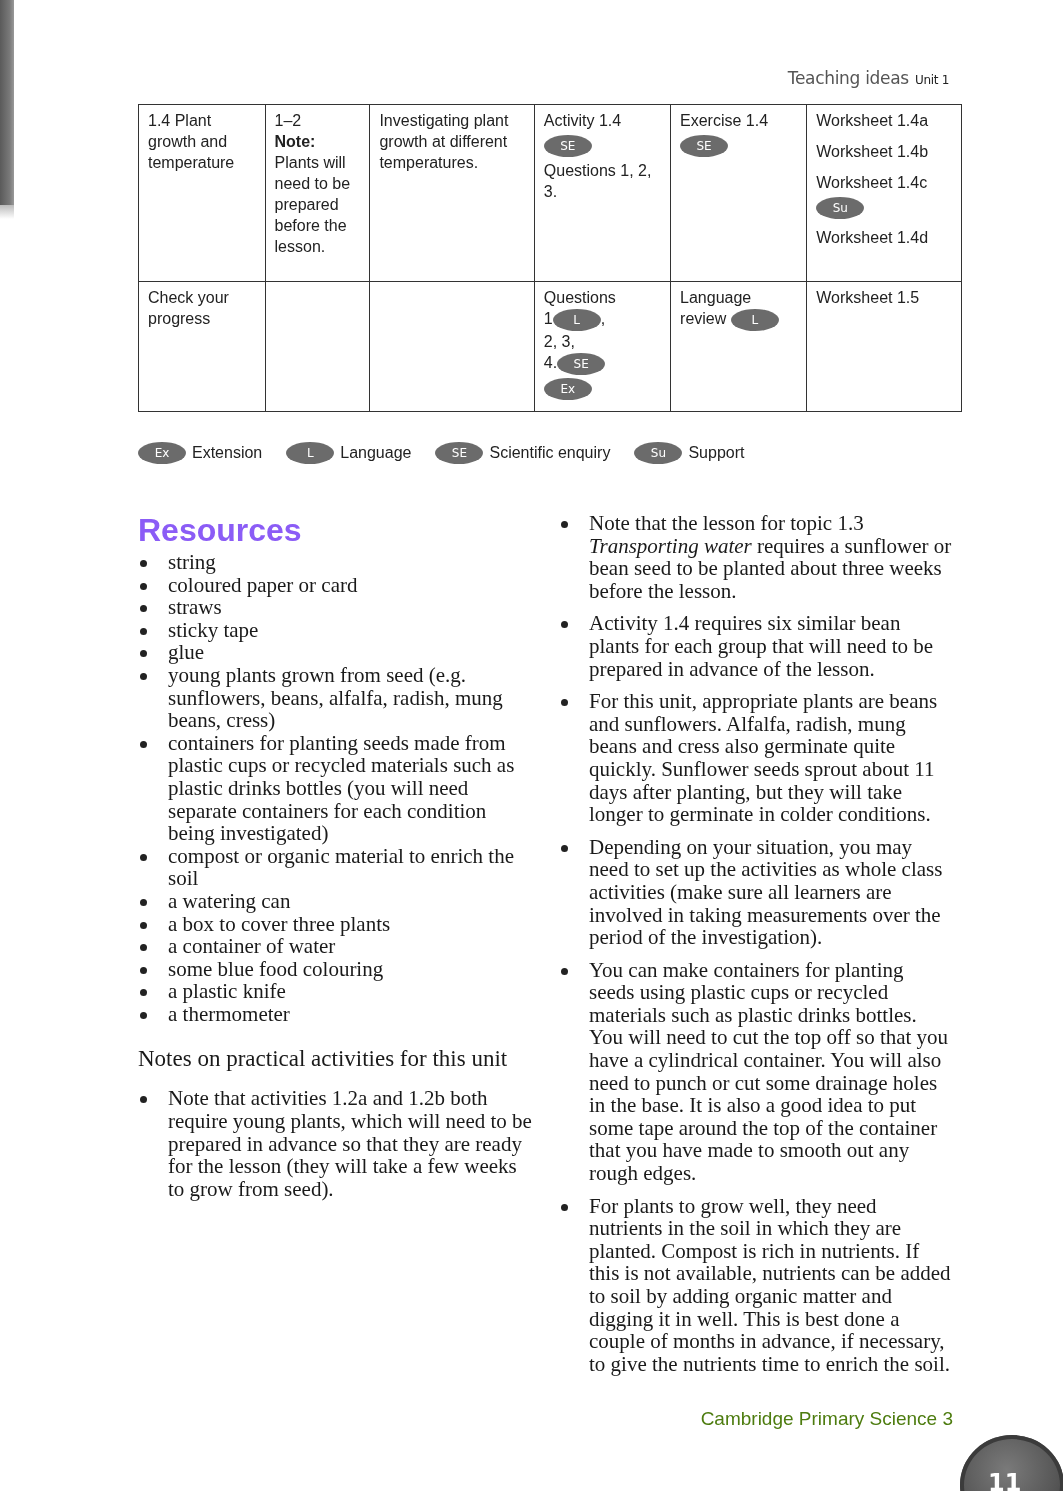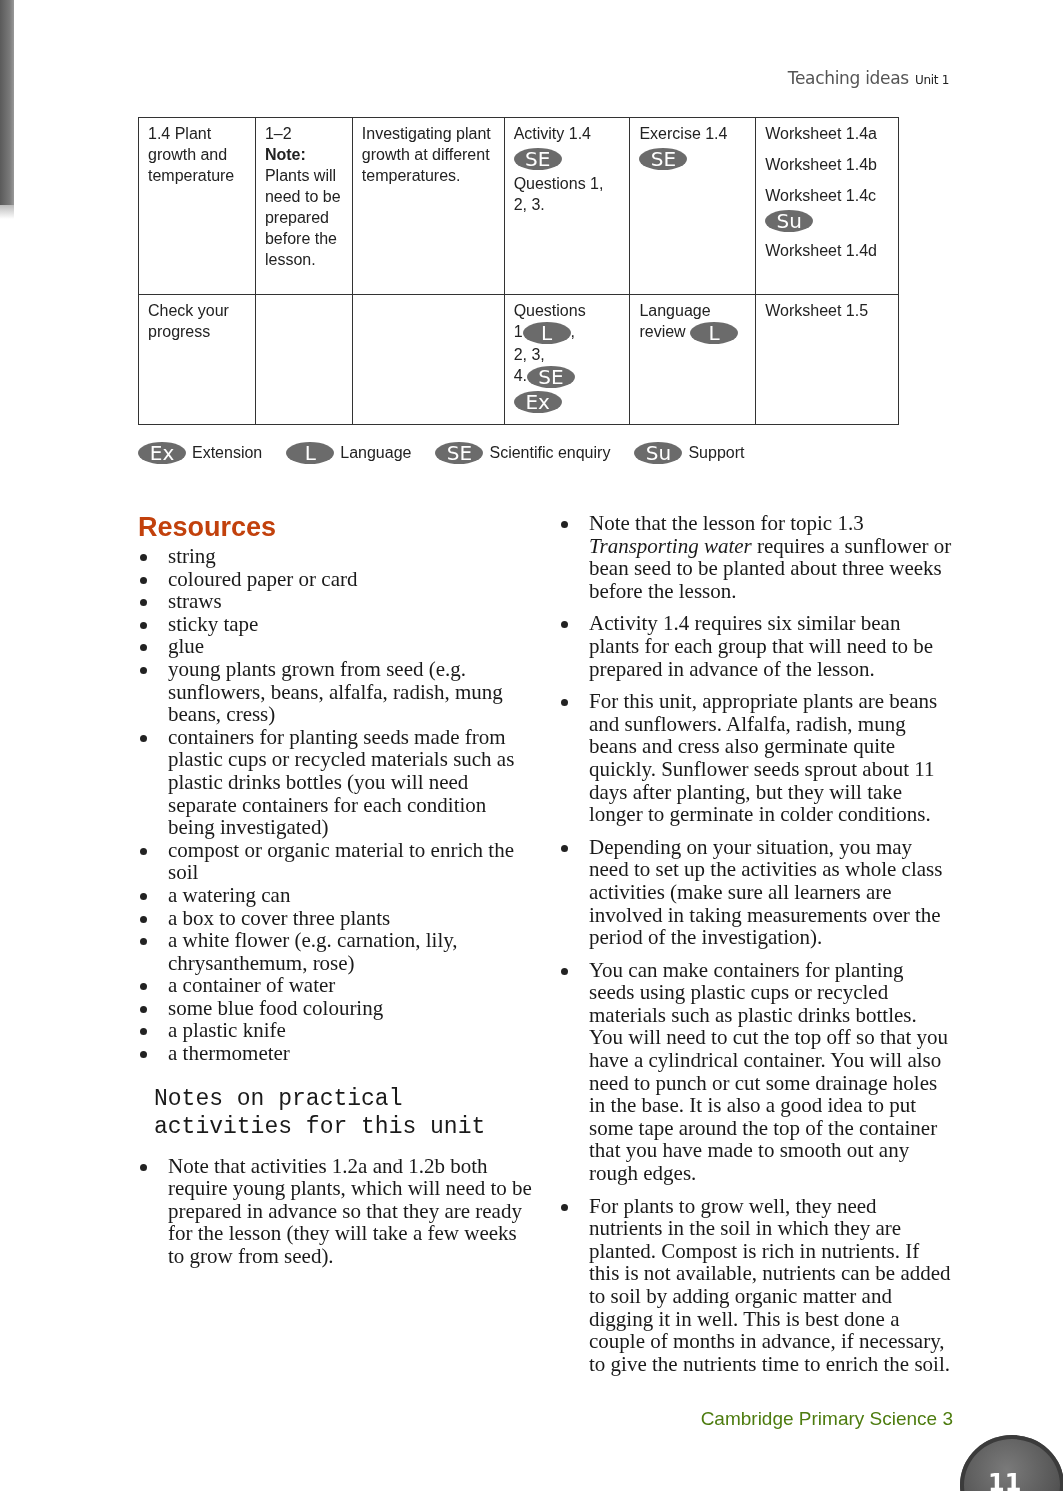--- a/index.html
+++ b/index.html
@@ -17,56 +17,56 @@
     background: linear-gradient(to bottom, #bbbbbb, #ffffff);
   }
   .running-head {
     position: absolute; right: 114px; top: 68px;
     font-family: "DejaVu Sans", sans-serif; font-size: 17px; color: #555;
     letter-spacing: -0.3px;
   }
   .running-head .unit { color: #222; font-size: 12px; margin-left: 6px; }
 
   table.plan {
-    position: absolute; left: 138px; top: 117px; width: 761px;
+    position: absolute; left: 138px; top: 104px; width: 824px;
     border-collapse: collapse;
     font-family: "Liberation Sans", sans-serif; font-size: 16px; line-height: 21px; color: #222;
   }
   table.plan td {
     border: 1.5px solid #333; vertical-align: top; padding: 5px 9px 8px 9px;
   }
   .c1 { width: 98px; } .c2 { width: 78px; } .c3 { width: 133px; }
   .c4 { width: 107px; } .c5 { width: 107px; } .c6 { width: 124px; }
   .row1 td { height: 163px; }
   .row2 td { height: 108px; }
   .ws { margin-bottom: 10px; }
   .badge {
     display: inline-block; background: #6b6b6b; color: #fff;
     border-radius: 50%; width: 48px; height: 22px; line-height: 22px;
-    text-align: center; font-family: "DejaVu Sans", sans-serif; font-size: 20px;
+    text-align: center; font-family: "DejaVu Sans", sans-serif; font-size: 12px;
     vertical-align: middle;
   }
   .badge-row { margin: 3px 0 3px 0; }
   .legend {
     position: absolute; left: 138px; top: 442px;
     font-family: "Liberation Sans", sans-serif; font-size: 16px; color: #222;
     display: flex; align-items: center;
   }
   .legend-item { display: flex; align-items: center; margin-right: 24px; }
   .legend-item .badge { margin-right: 6px; }
 
   .col-left { position: absolute; left: 138px; top: 512px; width: 395px; }
   .col-right { position: absolute; left: 559px; top: 512px; width: 395px; }
   h2.res {
     font-family: "Liberation Sans", sans-serif; font-weight: bold;
-    font-size: 27px; margin: 0 0 2px 0; color: #c2410c;
+    font-size: 32px; margin: 0 0 2px 0; color: #8b5cf6;
   }
   h3.notes {
-    font-family: Liberation Mono, monospace; font-weight: normal;
-    font-size: 23px; line-height: 28px; margin: 20px 0 14px 16px; color: #1a1a1a;
+    font-family: Liberation Serif, serif; font-weight: normal;
+    font-size: 23px; line-height: 28px; margin: 20px 0 14px 0; color: #1a1a1a;
   }
   ul.bul { list-style: none; margin: 0; padding: 0; font-size: 21px; line-height: 22.6px; }
   ul.bul li { position: relative; padding-left: 30px; }
   ul.bul li::before {
     content: ""; position: absolute; left: 2px; top: 9px;
     width: 7px; height: 7px; border-radius: 50%; background: #222;
   }
   ul.spaced li { margin-bottom: 10px; }
   .footer-title {
     position: absolute; right: 110px; top: 1408px;
@@ -162,21 +162,20 @@
     <li>string</li>
     <li>coloured paper or card</li>
     <li>straws</li>
     <li>sticky tape</li>
     <li>glue</li>
     <li>young plants grown from seed (e.g. sunflowers, beans, alfalfa, radish, mung beans, cress)</li>
     <li>containers for planting seeds made from plastic cups or recycled materials such as plastic drinks bottles (you will need separate containers for each condition being investigated)</li>
     <li>compost or organic material to enrich the soil</li>
     <li>a watering can</li>
     <li>a box to cover three plants</li>
-    <li>a white flower (e.g. carnation, lily, chrysanthemum, rose)</li>
     <li>a container of water</li>
     <li>some blue food colouring</li>
     <li>a plastic knife</li>
     <li>a thermometer</li>
   </ul>
   <h3 class="notes">Notes on practical activities for this unit</h3>
   <ul class="bul spaced">
     <li>Note that activities 1.2a and 1.2b both require young plants, which will need to be prepared in advance so that they are ready for the lesson (they will take a few weeks to grow from seed).</li>
   </ul>
 </div>

